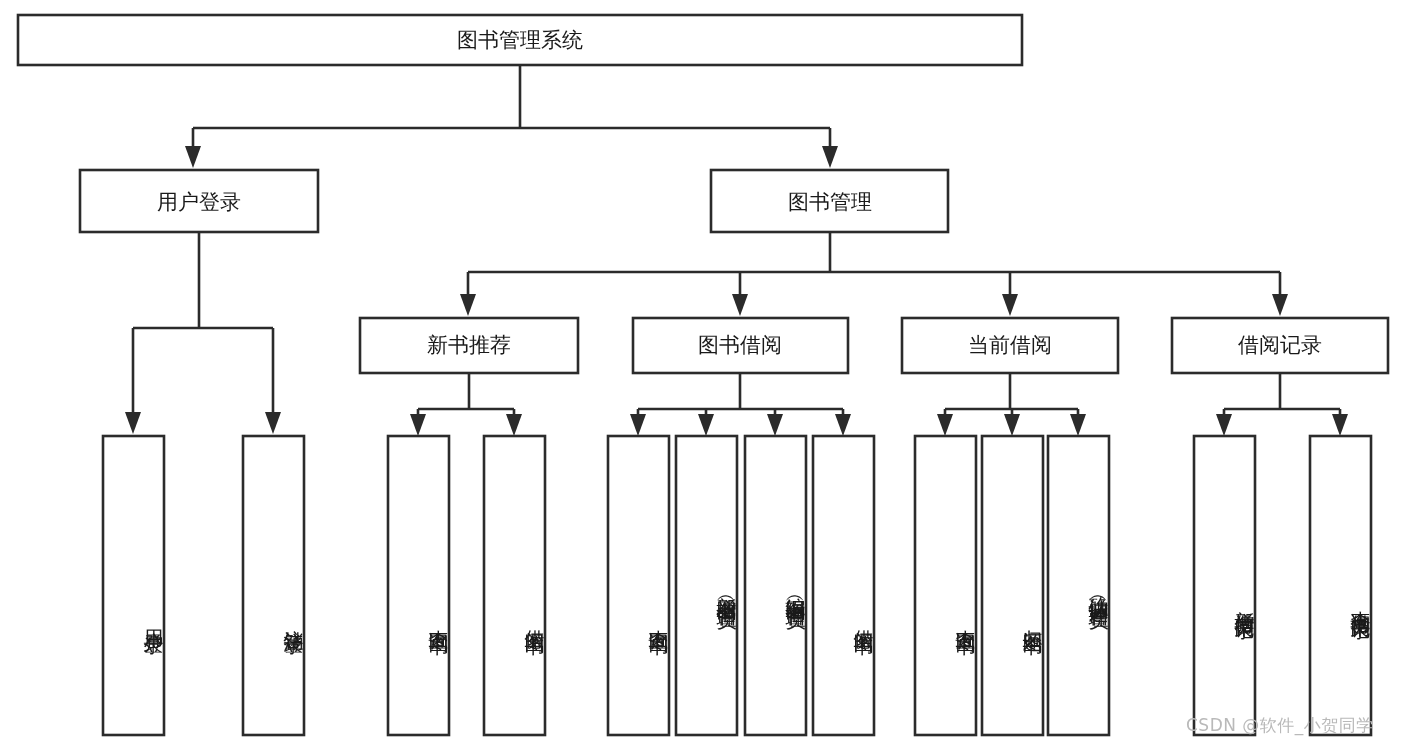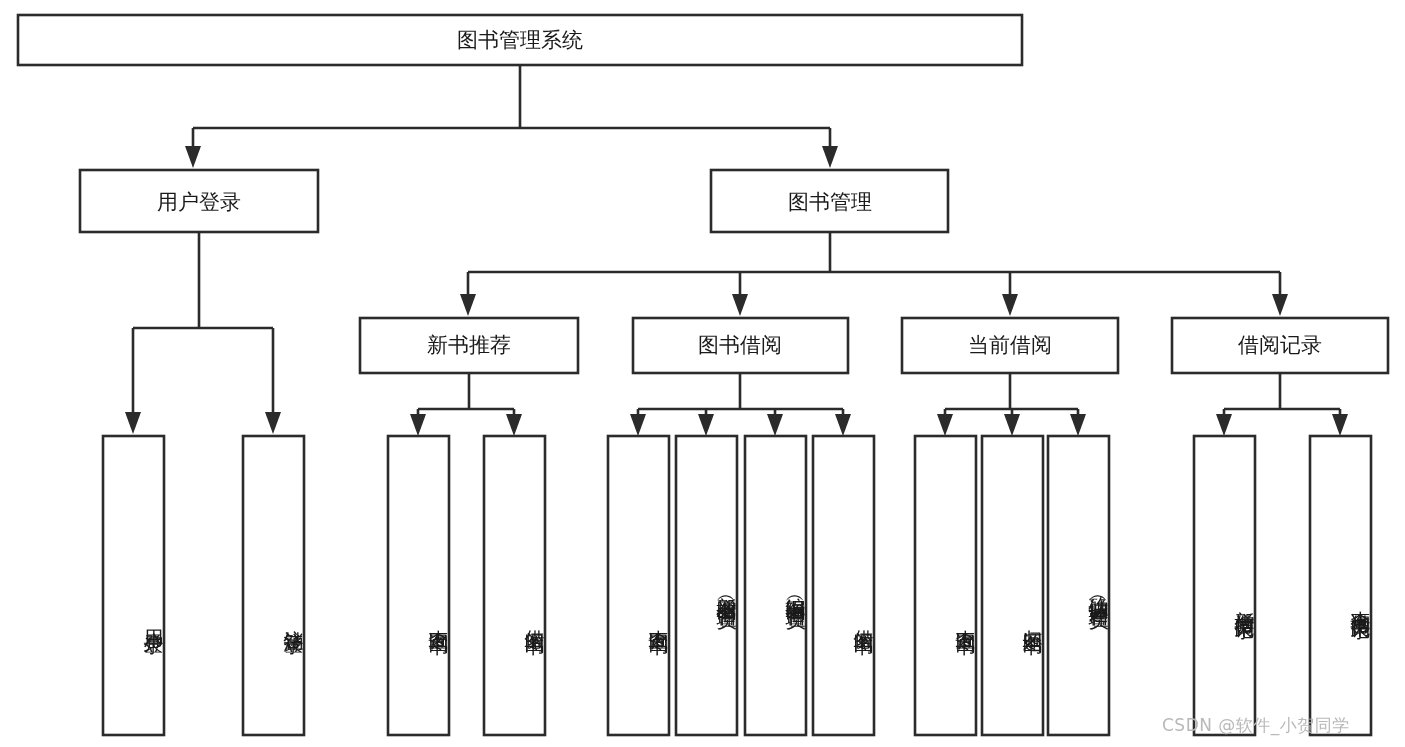--- a/index.html
+++ b/index.html
@@ -61,21 +61,21 @@
     letter-spacing: 2px;
     text-align: center;
     white-space: nowrap;
     pointer-events: none;
     display: flex;
     align-items: flex-start;
     justify-content: center;
   }
   .watermark {
     position: absolute;
-    left: 1162px;
+    left: 1186px;
     top: 714px;
     font-family: "DejaVu Sans", "Liberation Sans", sans-serif;
     font-size: 17px;
     color: #b9b9b9;
     white-space: nowrap;
     letter-spacing: 0.5px;
   }
 </style>
 </head>
 <body>

